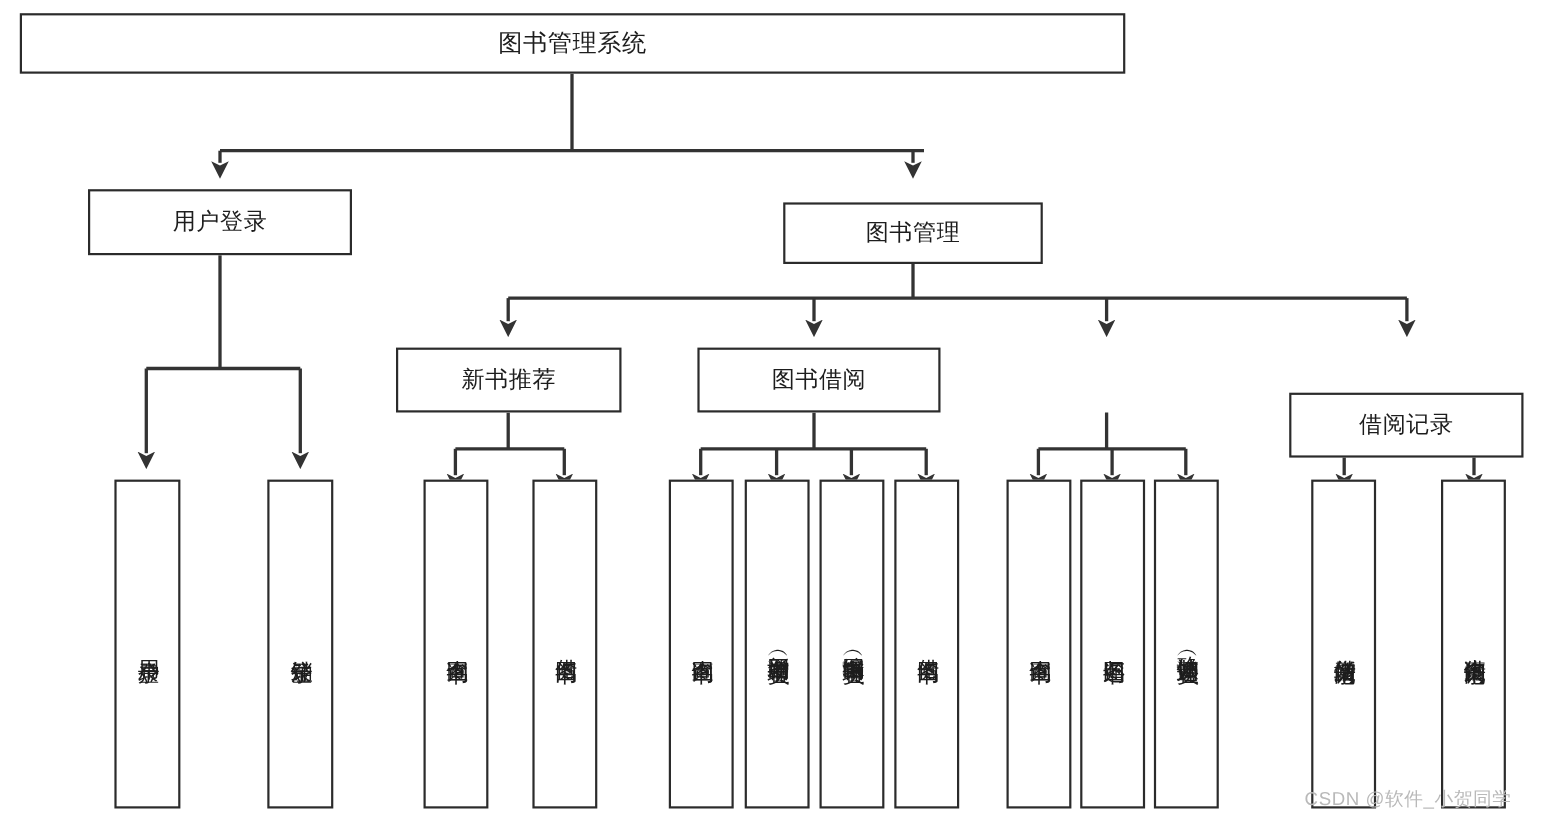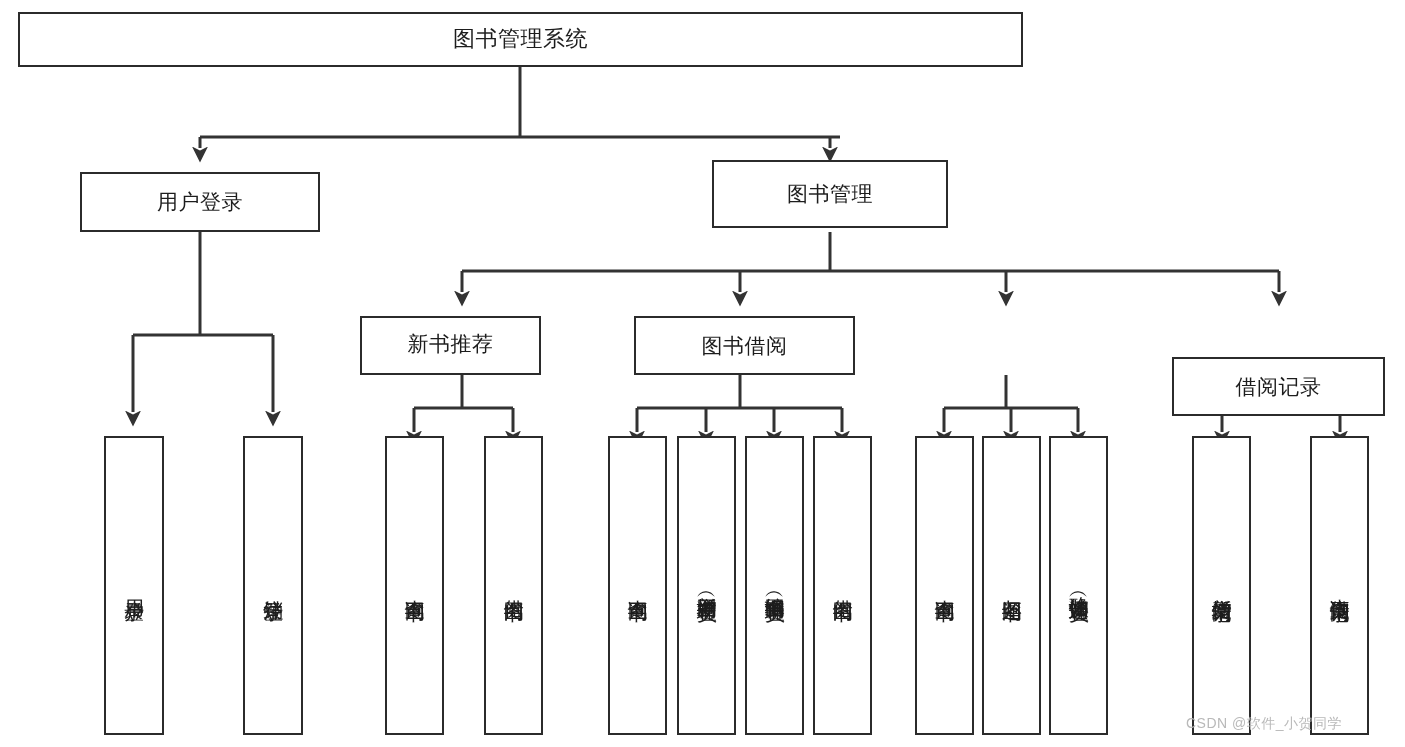--- a/index.html
+++ b/index.html
@@ -56,21 +56,21 @@
   }
   .node.vert .vtext {
     writing-mode: vertical-rl;
     text-orientation: upright;
     display: block;
   }
   .watermark {
     position: absolute;
     left: 1186px;
     top: 715px;
-    font-size: 14px;
+    font-size: 17px;
     color: #b9b9b9;
     letter-spacing: 0.5px;
     z-index: 3;
     white-space: nowrap;
   }
 </style>
 </head>
 <body>
 
 <div id="canvas">
@@ -125,25 +125,25 @@
     </g>
   </svg>
 
   <div class="node horiz root" style="left:18px; top:12px; width:1005px; height:55px;">
     <span>图书管理系统</span>
   </div>
 
   <div class="node horiz" style="left:80px; top:172px; width:240px; height:60px;">
     <span>用户登录</span>
   </div>
-  <div class="node horiz" style="left:712px; top:160px; width:236px; height:68px;align-items:center;">
+  <div class="node horiz" style="left:712px; top:184px; width:236px; height:56px;align-items:center;">
     <span>图书管理</span>
   </div>
 
-  <div class="node horiz" style="left:360px; top:316px; width:181px; height:59px;font-family:Liberation Mono, monospace;">
+  <div class="node horiz" style="left:360px; top:316px; width:205px; height:59px;">
     <span>新书推荐</span>
   </div>
   <div class="node horiz" style="left:634px; top:316px; width:221px; height:59px;">
     <span>图书借阅</span>
   </div>
   <div class="node horiz" style="left:1172px; top:316px; width:213px; height:59px;margin-top:41px;">
     <span>借阅记录</span>
   </div>
 
   <div class="node vert" style="left:104px; top:436px; width:60px; height:299px;">

